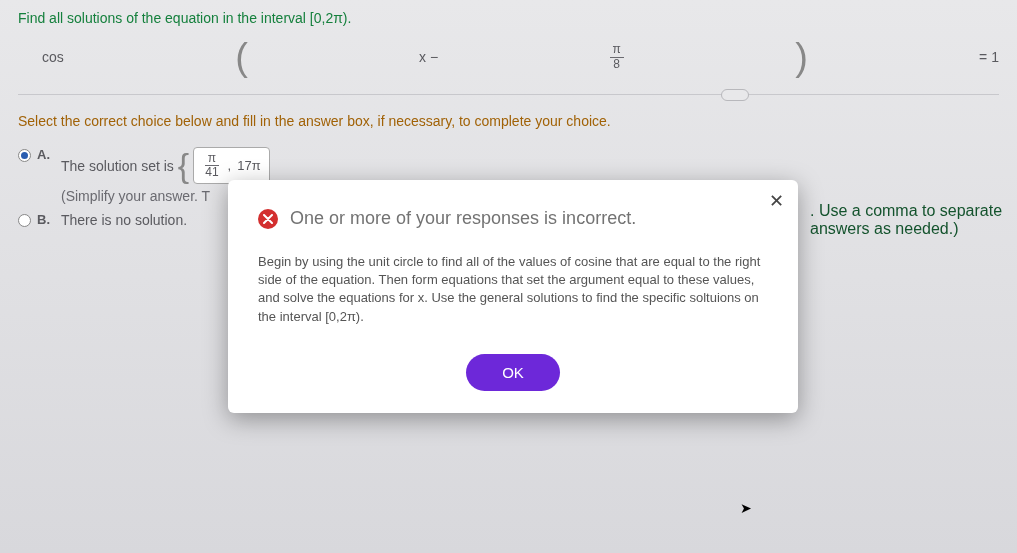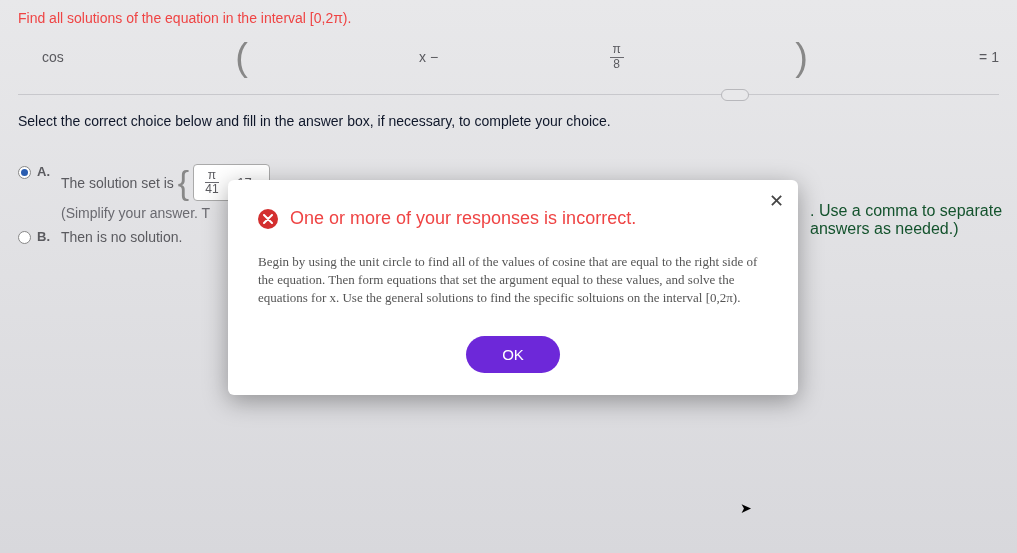--- a/index.html
+++ b/index.html
@@ -10,21 +10,21 @@
       height: 553px;
       overflow: hidden;
       position: relative;
       color: #5a5a5f;
     }
     .question-area {
       padding: 10px 18px 0 18px;
     }
     .q-prompt {
       font-size: 14px;
-      color: #ef4444;
+      color: #15803d;
       margin-bottom: 12px;
     }
     .equation {
       margin-left: 24px;
       font-size: 14px;
       color: #5a5a5f;
       display: flex;
       align-items: center;
       gap: 4px;
       margin-bottom: 18px;
@@ -56,22 +56,22 @@
       right: 250px;
       top: -6px;
       width: 28px;
       height: 12px;
       border: 1px solid #b8b8bc;
       border-radius: 6px;
       background: #e8e8ea;
     }
     .select-prompt {
       font-size: 14px;
-      color: #0f172a;
-      margin: 0 0 35px 18px;
+      color: #a16207;
+      margin: 0 0 18px 18px;
     }
     .choices {
       margin-left: 18px;
     }
     .choice-row {
       display: flex;
       align-items: flex-start;
       gap: 6px;
       margin-bottom: 8px;
     }
@@ -161,28 +161,27 @@
       background: #d32f2f;
       border-radius: 50%;
       display: inline-flex;
       align-items: center;
       justify-content: center;
       flex-shrink: 0;
     }
     .error-icon svg { width: 10px; height: 10px; }
     .modal-title {
       font-size: 18px;
-      color: #ef4444;
+      color: #737373;
     }
     .modal-body {
       font-size: 13px;
       color: #555;
       line-height: 1.4;
       margin-bottom: 28px;
-      font-family: Liberation Serif, serif;
     }
     .modal-footer {
       text-align: center;
     }
     .ok-btn {
       background: #6d28d9;
       color: #fff;
       border: none;
       border-radius: 22px;
       padding: 10px 36px;
@@ -246,21 +245,21 @@
           <span>17π</span>
         </span>
       </div>
       <div class="sub-note">(Simplify your answer. T</div>
     </div>
   </div>
 
   <div class="choice-row">
     <span class="radio"></span>
     <span class="choice-letter">B.</span>
-    <div class="choice-body">Then is no solution.</div>
+    <div class="choice-body">There is no solution.</div>
   </div>
 </div>
 
 <div class="side-hint">. Use a comma to separate answers as needed.)</div>
 
 <div class="modal">
   <div class="modal-close">✕</div>
   <div class="modal-header">
     <span class="error-icon">
       <svg viewBox="0 0 10 10">

